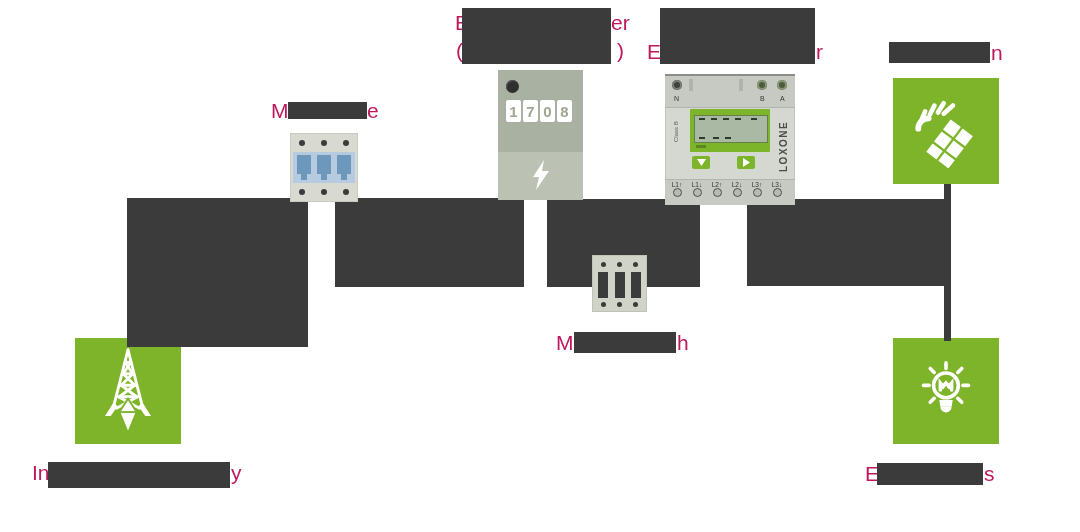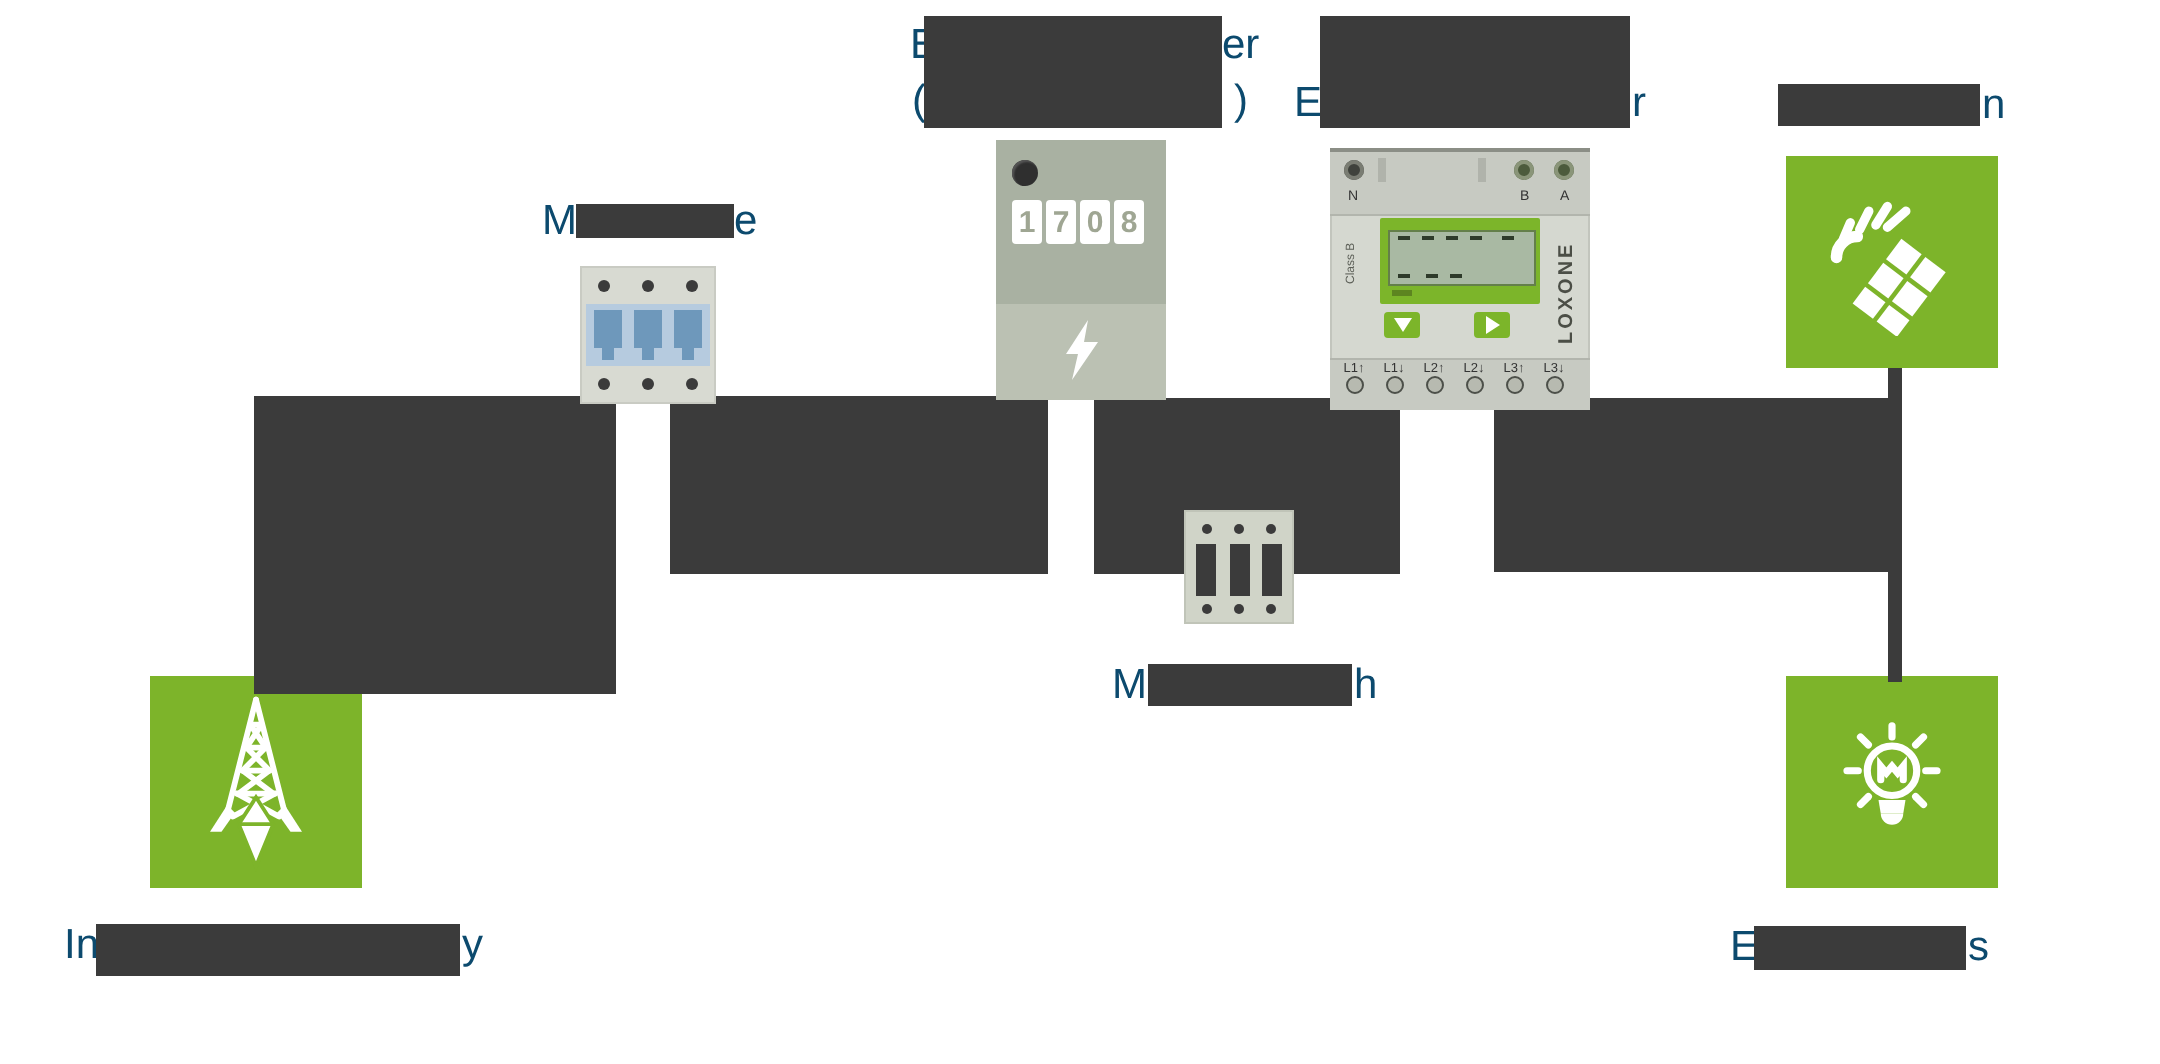--- a/index.html
+++ b/index.html
@@ -1,19 +1,19 @@
 <!DOCTYPE html>
 <html><head>
 <meta charset="utf-8">
 <style>
   html,body{margin:0;padding:0;background:#fff;}
   #stage{position:relative;width:1080px;height:532px;background:#ffffff;overflow:hidden;
          font-family:"Liberation Sans","DejaVu Sans",sans-serif;}
   
-  .frag{position:absolute;font-size:21px;line-height:21px;color:#0c4a6e;white-space:pre;}
+  .frag{position:absolute;font-size:21px;line-height:21px;color:#be185d;white-space:pre;}
   
   .block{position:absolute;background:#3b3b3b;}
   
   .tile{position:absolute;width:106px;height:106px;background:#7db42a;display:flex;align-items:center;justify-content:center;}
   
   .breaker{position:absolute;left:290px;top:133px;width:68px;height:69px;background:#d8dad2;box-shadow:inset 0 0 0 1px #c9cbc3;}
   .dot{position:absolute;background:#3b3b3b;border-radius:50%;}
   .bk-panel{position:absolute;left:3px;top:19px;width:62px;height:31px;background:#b6cbdf;}
   .bk-sw{position:absolute;top:3px;width:14px;height:19px;background:#6e98bb;}
   .bk-sw::after{content:"";position:absolute;left:4px;top:19px;width:6px;height:6px;background:#6e98bb;}

